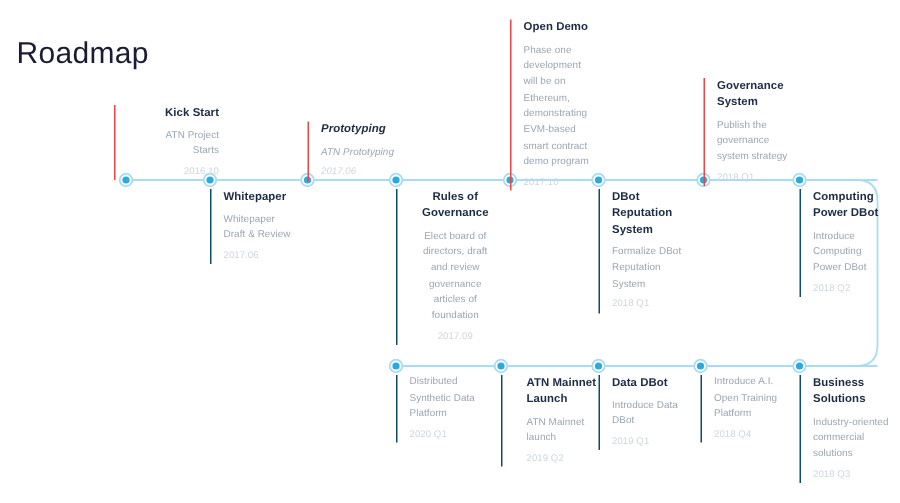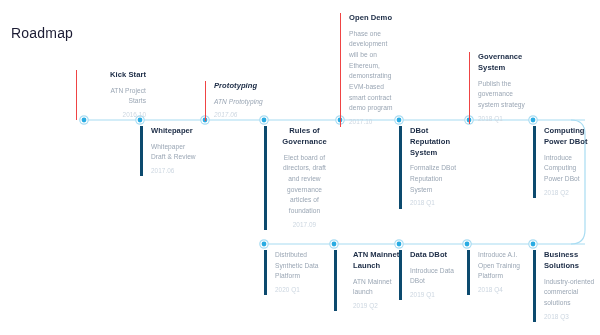--- a/index.html
+++ b/index.html
@@ -20,21 +20,21 @@
     width: 600px;
     height: 335px;
     overflow: hidden;
   }
 
   
   .page-title {
     position: absolute;
     left: 11px;
     top: 26px;
-    font-size: 14px;
+    font-size: 20px;
     font-weight: 400;
     color: #1b1b33;
     letter-spacing: 0.2px;
     line-height: 1;
     white-space: nowrap;
   }
 
   
   .timeline-svg {
     position: absolute;
@@ -43,21 +43,21 @@
     width: 600px;
     height: 335px;
     pointer-events: none;
   }
 
   
   .milestone {
     position: absolute;
     box-sizing: border-box;
     padding-left: 8px;
-    border-left: 3px solid #0c4a6e;
+    border-left: 1px solid #0c4a6e;
   }
   .milestone .m-title {
     font-size: 7.6px;
     font-weight: bold;
     color: #1b2b45;
     line-height: 1.42;
     letter-spacing: 0.05px;
     margin: 0 0 5px 0;
     white-space: pre-line;
   }

